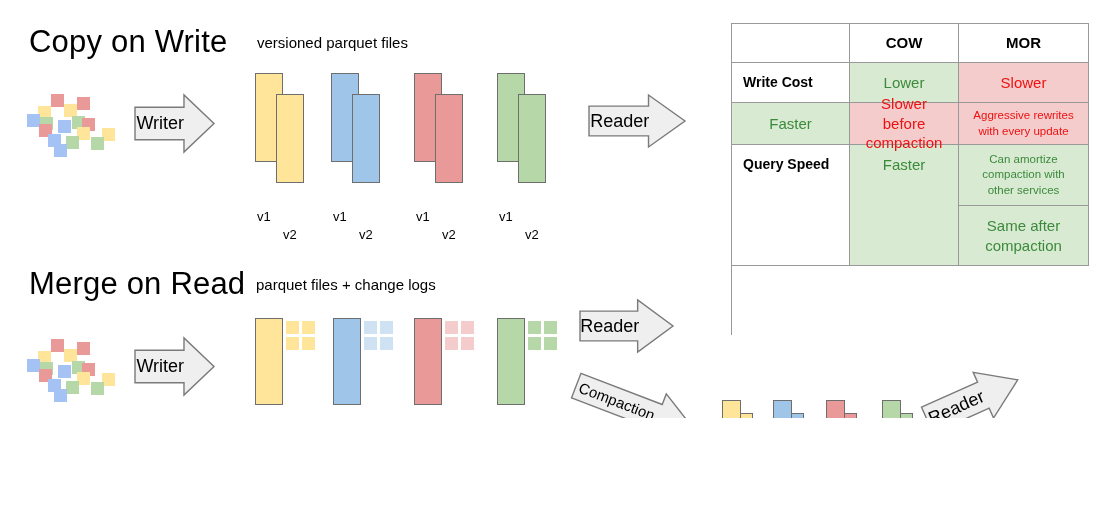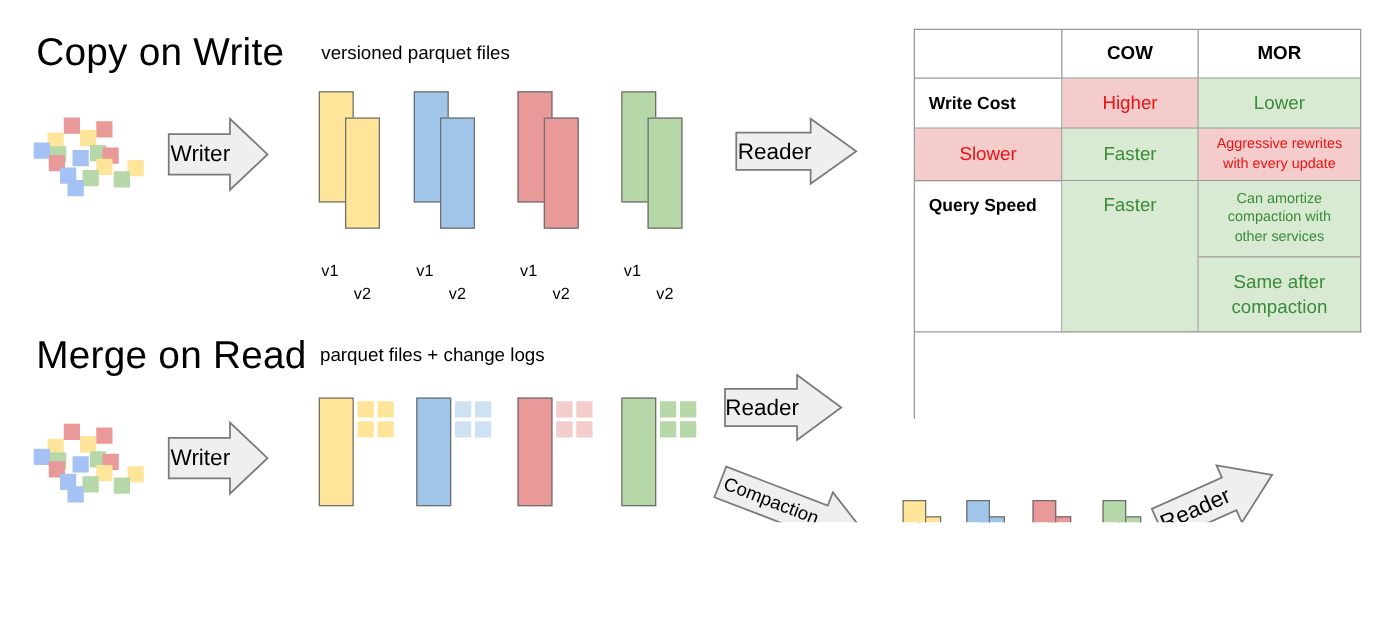--- a/index.html
+++ b/index.html
@@ -79,28 +79,28 @@
       </svg>
     <span class="arrow-label">Reader</span>
   </div>
 
   <div class="cmp-table">
     <div class="tcell"></div>
     <div class="tcell hdr">COW</div>
     <div class="tcell hdr">MOR</div>
 
     <div class="tcell rowlabel">Write Cost</div>
-    <div class="tcell tone-bad" style="font-size:15px;">Higher</div>
     <div class="tcell tone-good" style="font-size:15px;">Lower</div>
 
     <div class="tcell tone-bad" style="font-size:15px;">Slower</div>
     <div class="tcell tone-good" style="font-size:15px;">Faster</div>
 
     <div class="tcell rowlabel top-align" style="grid-row:4/6;">Query Speed</div>
     <div class="tcell tone-good top-align" style="grid-row:4/6;font-size:15px;">Faster</div>
+    <div class="tcell tone-bad" style="font-size:15px;">Slower before compaction</div>
     <div class="tcell tone-good" style="grid-column:3;grid-row:5;font-size:15px;">Same after compaction</div>
 
     <div class="tcell tone-bad small-txt">Aggressive rewrites with every update</div>
     <div class="tcell tone-good small-txt">Can amortize compaction with other services</div>
   </div>
 
 <div class="mini-sq" style="left: 51px; top: 94px; width: 13px; height: 13px; background: rgb(234, 153, 153);"></div>
     <div class="mini-sq" style="left: 77px; top: 97px; width: 13px; height: 13px; background: rgb(234, 153, 153);"></div>
     <div class="mini-sq" style="left: 38px; top: 106px; width: 13px; height: 13px; background: rgb(255, 229, 153);"></div>
     <div class="mini-sq" style="left: 64px; top: 104px; width: 13px; height: 13px; background: rgb(255, 229, 153);"></div>

